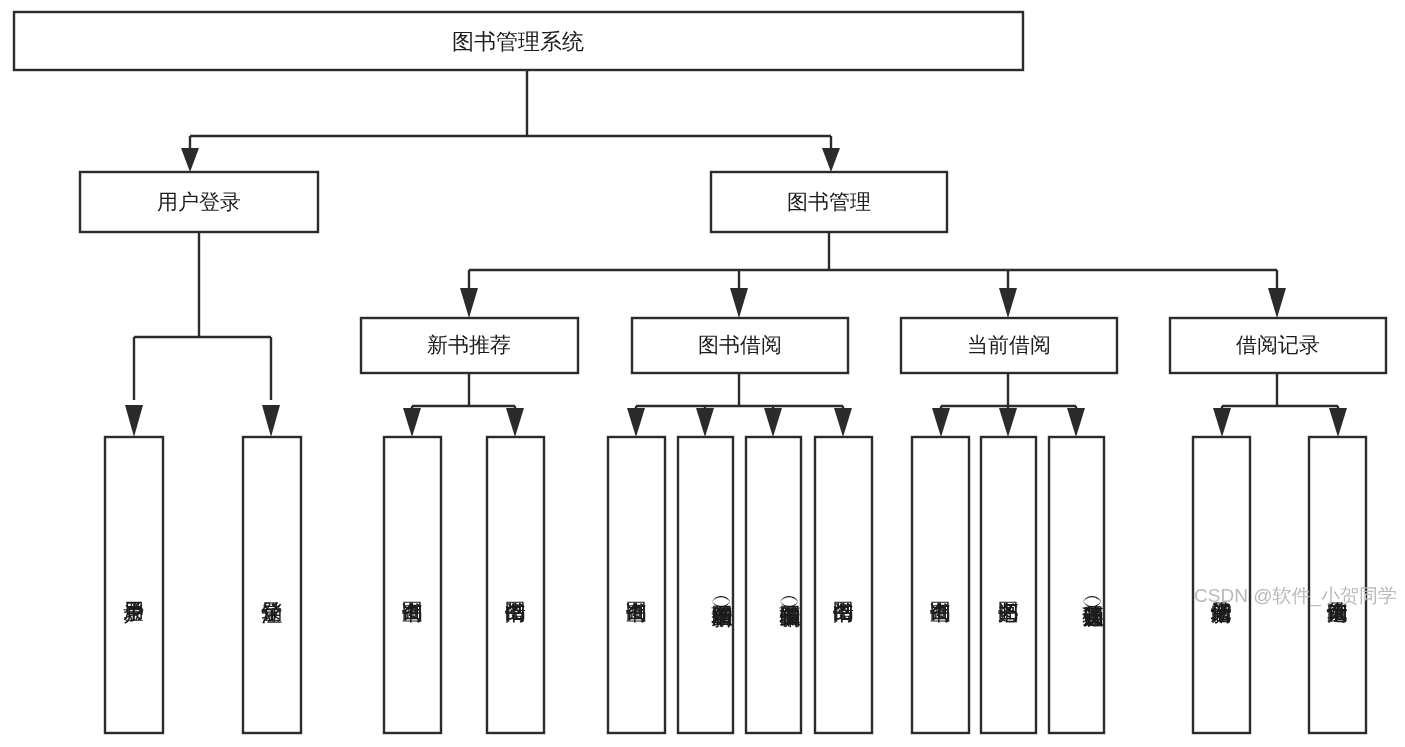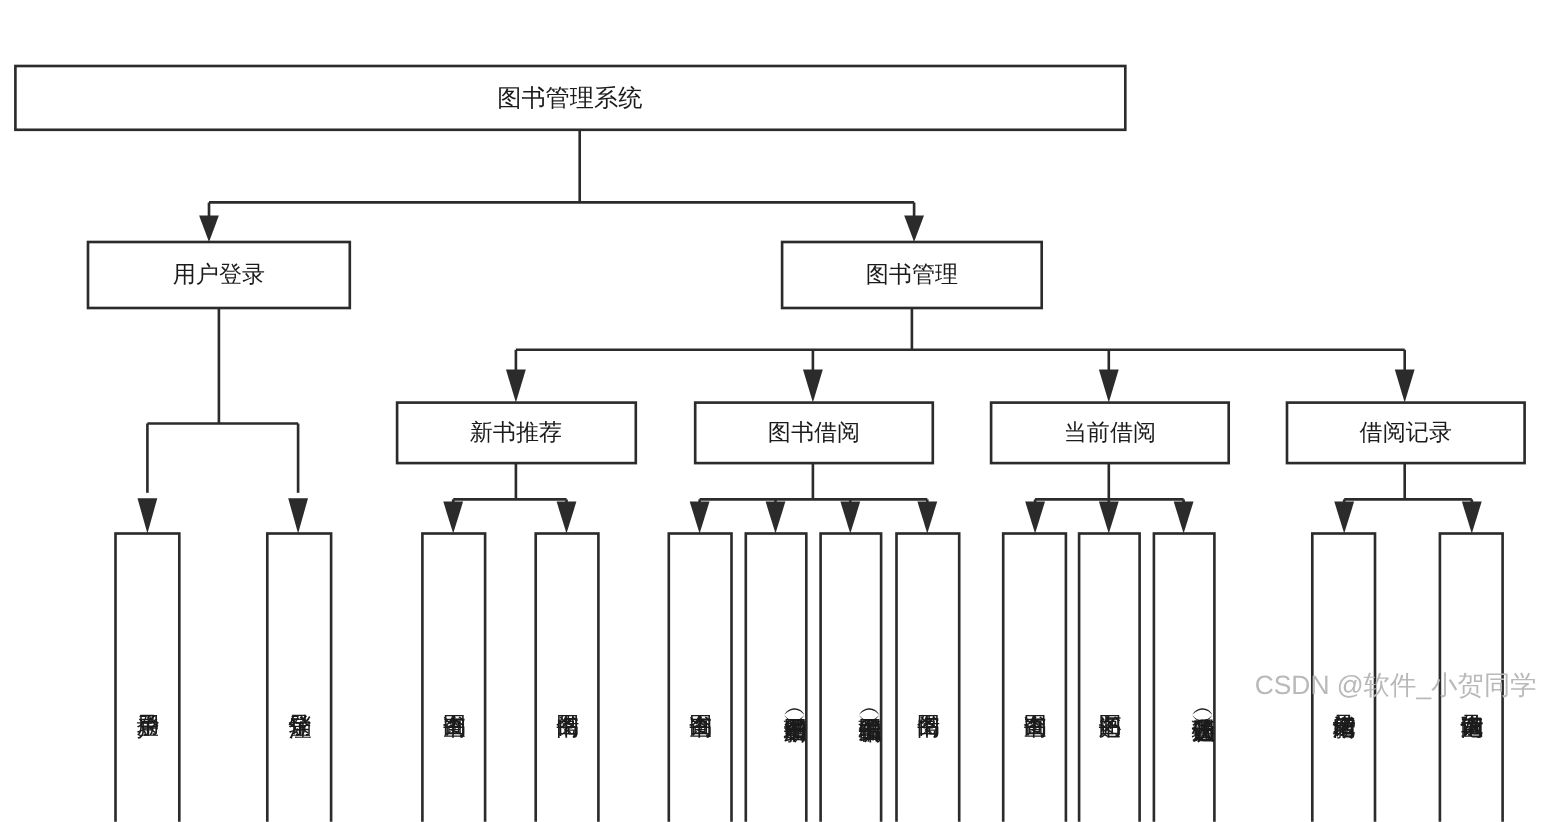--- a/index.html
+++ b/index.html
@@ -11,21 +11,20 @@
     width: 1405px;
     height: 747px;
     font-family: "Liberation Sans", "DejaVu Sans", sans-serif;
     overflow: hidden;
     position: relative;
   }
   #diagram-root {
     position: relative;
     width: 1405px;
     height: 613px;
-    margin-top: 48px;
   }
   svg#flow {
     position: absolute;
     top: 0;
     left: 0;
     width: 1405px;
     height: 747px;
   }
   .node-rect {
     fill: #ffffff;
@@ -69,23 +68,23 @@
     display: flex;
     align-items: center;
     justify-content: center;
     white-space: nowrap;
     pointer-events: none;
     user-select: none;
   }
   .watermark {
     position: absolute;
     right: 8px;
-    bottom: 22px;
-    font-family: "Liberation Sans", "DejaVu Sans", sans-serif;
-    font-size: 24px;
+    bottom: 4px;
+    font-family: "Liberation Sans", "DejaVu Sans", sans-serif;
+    font-size: 19px;
     color: #b9b9b9;
     white-space: nowrap;
     user-select: none;
   }
 </style>
 </head>
 <body>
 
 <div id="diagram-root">
 

